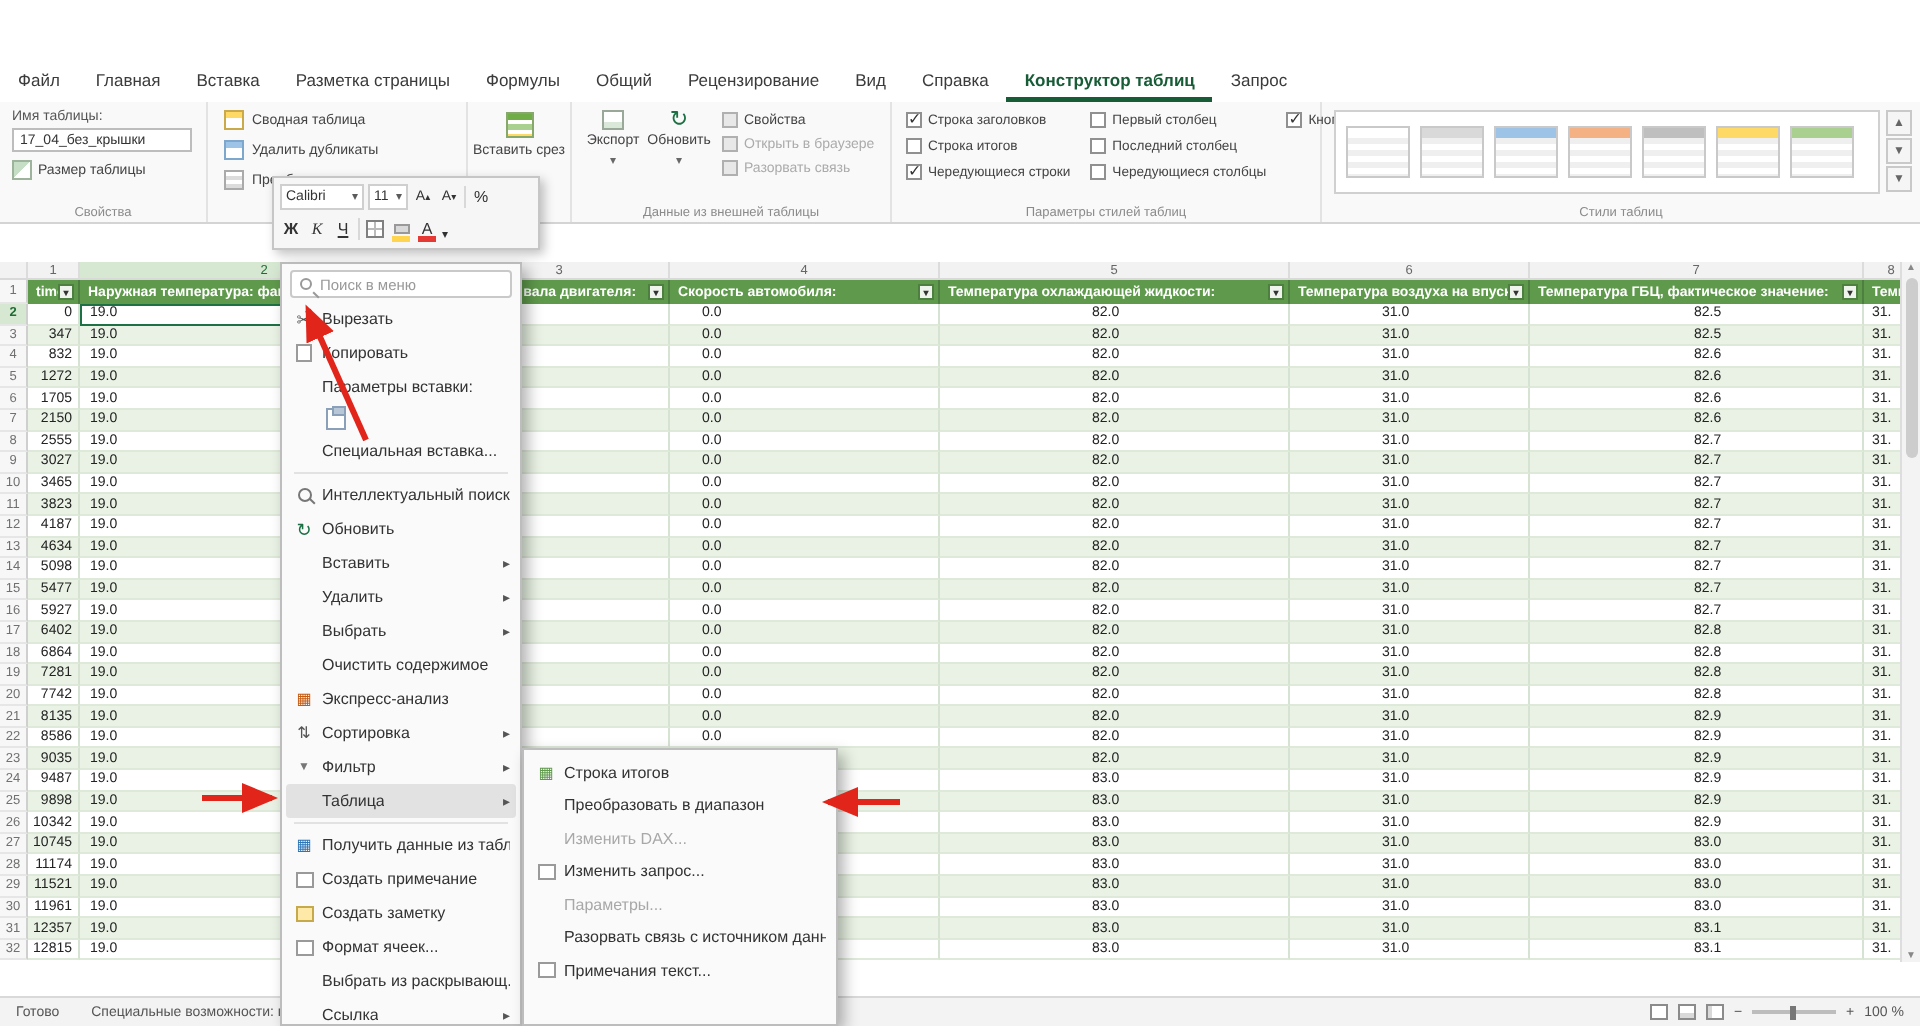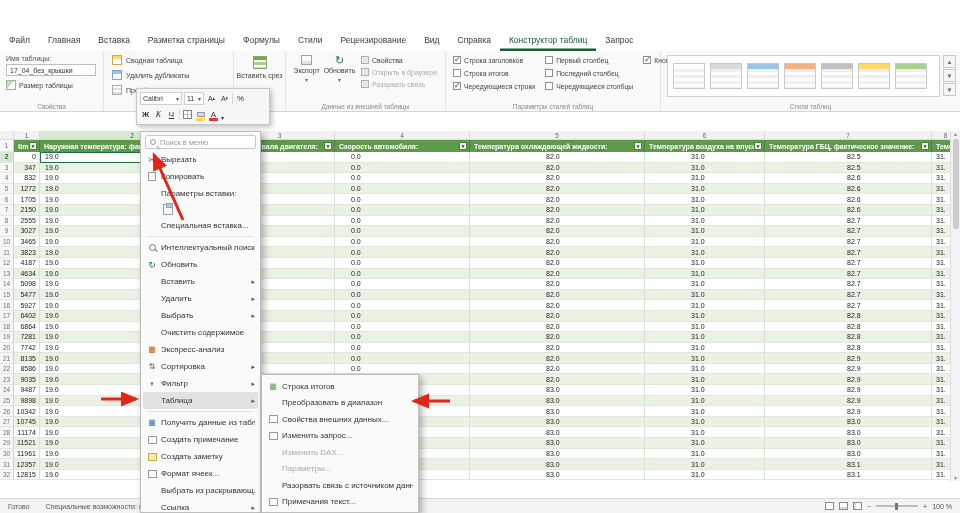--- a/index.html
+++ b/index.html
@@ -19,21 +19,21 @@
 .mag{width:6px;height:6px;border:1px solid #dfe9e2;border-radius:50%;position:relative;flex:none;}
 .mag::after{content:"";position:absolute;width:4px;height:1px;background:#dfe9e2;transform:rotate(45deg);left:5px;top:7px;}
 .mag.gray{border-color:#999;}.mag.gray::after{background:#999;}
 .blurname{position:absolute;right:66px;top:9px;width:56px;height:10px;background:#aebcb2;border-radius:2px;filter:blur(2px);}
 .globeicon{position:absolute;right:40px;top:8px;width:11px;height:11px;border:1px solid rgba(255,255,255,.7);border-radius:50%;}
 .appbadge{position:absolute;right:8px;top:6px;width:16px;height:16px;border-radius:3px;background:#159a8d;}
 
 
 .tabsrow{position:absolute;top:28px;left:0;width:100%;height:23px;background:#fff;display:flex;align-items:stretch;font-size:8.5px;color:#3b3b3b;}
 .rtab{padding:0 9px;display:flex;align-items:center;white-space:nowrap;}
-.rtab.on{color:#185c37;font-weight:normal;box-shadow:inset 0 -2.5px 0 #185c37;}
+.rtab.on{color:#185c37;font-weight:bold;box-shadow:inset 0 -2.5px 0 #185c37;}
 .tabsrow-right{margin-left:auto;display:flex;align-items:center;gap:8px;padding-right:8px;}
 .comments-btn{display:flex;align-items:center;gap:4px;font-size:8.5px;color:#444;border:1px solid #e3e3e3;border-radius:3px;padding:2px 7px;background:#fff;}
 .cmt-ic{width:8px;height:6px;border:1px solid #666;border-radius:1px;}
 .share-btn{display:flex;align-items:center;gap:4px;font-size:8.5px;color:#fff;background:#1a8a55;border-radius:3px;padding:3px 9px;}
 .car::after{content:"▾";font-size:6px;color:inherit;opacity:.8;}
 
 
 .ribbon{position:absolute;top:51px;left:0;width:100%;height:61px;background:#f9f9f9;border-bottom:1px solid #d4d4d4;display:flex;}
 .rgroup{position:relative;border-right:1px solid #e3e3e3;height:100%;flex:none;}
 .glabel{position:absolute;bottom:1px;left:0;right:0;text-align:center;font-size:6.5px;color:#8a8a8a;white-space:nowrap;}
@@ -180,21 +180,21 @@
 <div id="app">
 
 
   <div class="tabsrow">
     <div style="display:flex;">
         <div class="rtab">Файл</div>
         <div class="rtab">Главная</div>
         <div class="rtab">Вставка</div>
         <div class="rtab">Разметка страницы</div>
         <div class="rtab">Формулы</div>
-        <div class="rtab">Стили</div>
+        <div class="rtab">Общий</div>
         <div class="rtab">Рецензирование</div>
         <div class="rtab">Вид</div>
         <div class="rtab">Справка</div>
         <div class="rtab on">Конструктор таблиц</div>
         <div class="rtab">Запрос</div>
       </div>
   </div>
 
   <div class="ribbon">
     <div class="rgroup g1">
@@ -883,31 +883,27 @@
   <div class="smenu">
     <div>
         <div class="mitem">
           <span class="mic ic-totals"></span>
           <span class="mlbl">Строка итогов</span>
         </div>
         <div class="mitem">
           <span class="mic"></span>
           <span class="mlbl">Преобразовать в диапазон</span>
         </div>
-        <div class="mitem">
-          <span class="mic ic-box"></span>
-          <span class="mlbl">Свойства внешних данных...</span>
+        <div class="mitem dis">
+          <span class="mic"></span>
+          <span class="mlbl">Изменить DAX...</span>
         </div>
         <div class="mitem">
           <span class="mic ic-box"></span>
           <span class="mlbl">Изменить запрос...</span>
-        </div>
-        <div class="mitem dis">
-          <span class="mic"></span>
-          <span class="mlbl">Изменить DAX...</span>
         </div>
         <div class="mitem dis">
           <span class="mic"></span>
           <span class="mlbl">Параметры...</span>
         </div>
         <div class="mitem">
           <span class="mic"></span>
           <span class="mlbl">Разорвать связь с источником данных</span>
         </div>
         <div class="mitem">

